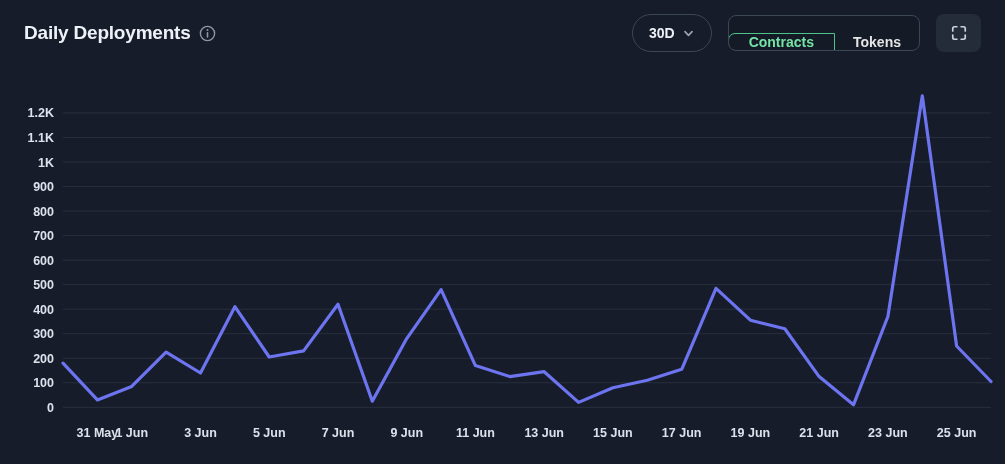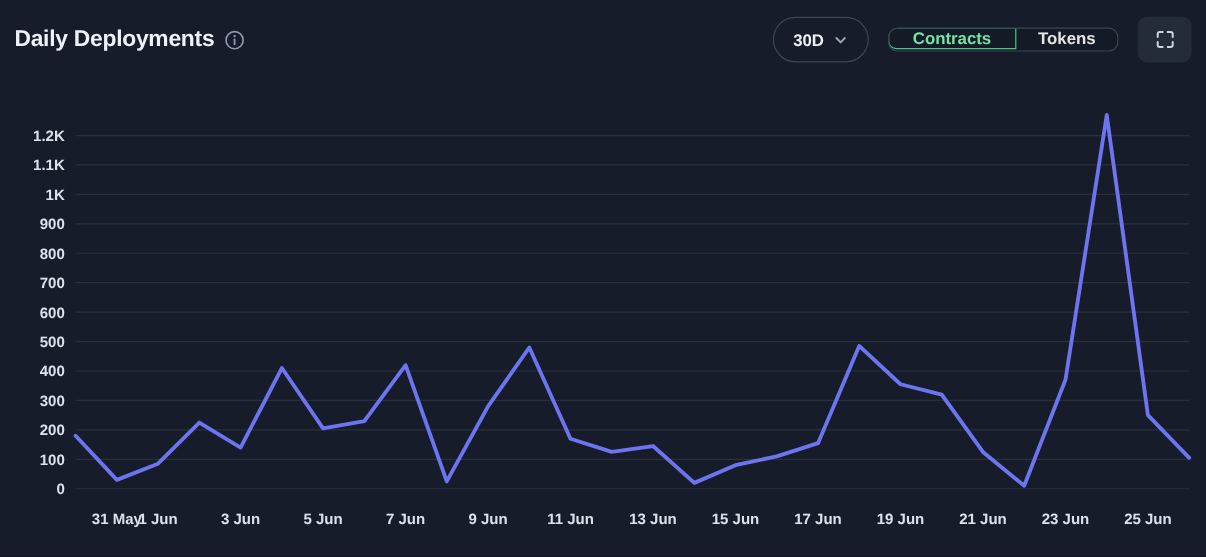--- a/index.html
+++ b/index.html
@@ -3,39 +3,39 @@
 <meta charset="utf-8">
 <style>
   html,body{margin:0;padding:0;background:#10151f;}
   .card{
     position:relative;width:1005px;height:464px;overflow:hidden;
     background:#161c29;font-family:"Liberation Sans",sans-serif;
     -webkit-font-smoothing:antialiased;
   }
   
   .header{
-    position:absolute;top:0;left:0;right:0;height:66px;
+    position:absolute;top:0;left:12px;right:0;height:66px;
     display:flex;align-items:center;justify-content:space-between;
-    padding:0 12px 0 12px;box-sizing:border-box;
+    padding:0 24px 0 12px;box-sizing:border-box;
   }
   .title-wrap{display:flex;align-items:center;gap:8px;}
   .title{
     margin:0;font-size:19px;font-weight:700;color:#eef2f8;letter-spacing:-0.2px;
   }
   .info-btn{display:flex;align-items:center;justify-content:center;background:none;border:none;padding:0;cursor:pointer;}
   .controls{display:flex;align-items:center;gap:16px;}
   .range-btn{
     display:flex;align-items:center;gap:7px;
     height:38px;padding:0 16px;border-radius:19px;
     background:transparent;border:1px solid #3b4656;
     color:#edf1f7;font-size:14px;font-weight:600;cursor:pointer;
     font-family:inherit;
   }
   .segmented{
-    display:flex;align-items:flex-start;height:20px;border-radius:8px;
+    display:flex;align-items:flex-end;height:36px;border-radius:8px;
     border:1px solid #3b4656;background:#141a26;box-sizing:border-box;overflow:hidden;
   }
   .seg{
     display:flex;align-items:center;justify-content:center;
     padding:0 18px;background:transparent;border:none;cursor:pointer;
     font-size:14px;font-weight:600;color:#e5e5e5;font-family:inherit;
   }
   .seg-active{
     border:1px solid #4cc389;border-radius:7px 0 0 7px;
     color:#75e3a6;margin:-1px 0 -1px -1px;padding:0 20px;

